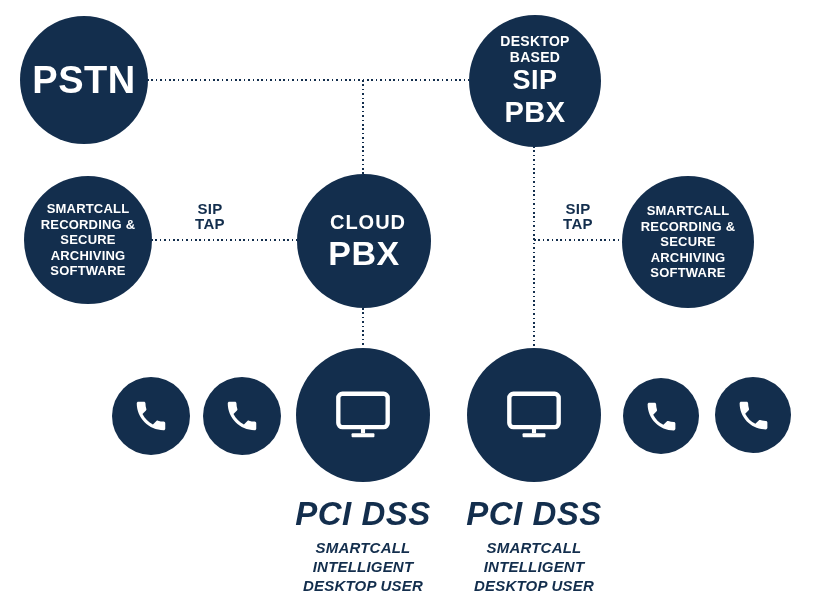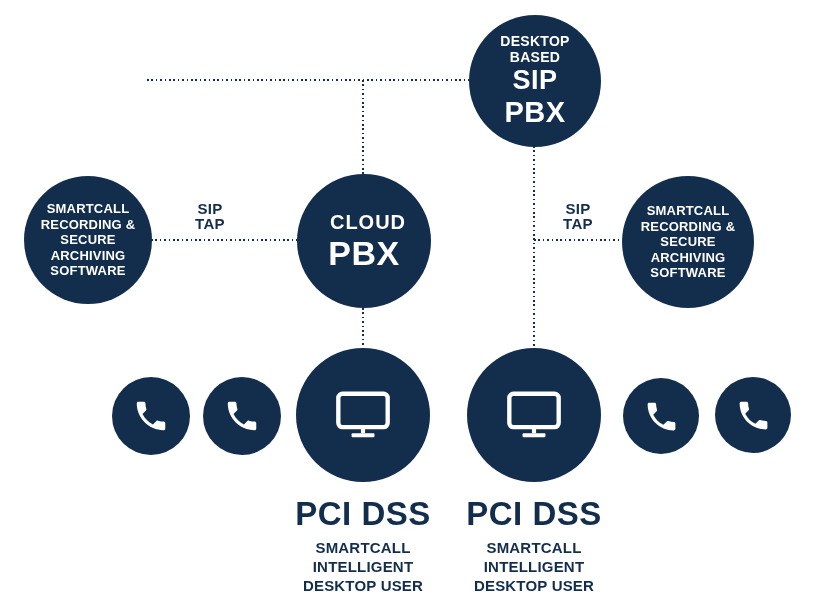--- a/index.html
+++ b/index.html
@@ -56,37 +56,41 @@
     font-size: 15px;
     line-height: 15px;
     letter-spacing: 0.3px;
   }
   .pci-group {
     position: absolute;
     width: 200px;
     text-align: center;
     color: var(--navy);
     font-weight: bold;
+    font-style: italic;
   }
   .pci-title { font-size: 33px; line-height: 36px; letter-spacing: 0.5px; }
   .pci-sub { font-size: 15px; line-height: 19px; letter-spacing: 0.2px; margin-top: 6px; }
   .icon-wrap { display: flex; align-items: center; justify-content: center; }
 </style>
 </head>
 <body>
 
 <div class="stage">
 
   <div class="h-dot" style="left:147px; top:79px; width:322px;"></div>
   <div class="v-dot" style="left:362px; top:80px; height:94px;"></div>
   <div class="v-dot" style="left:533px; top:146px; height:202px;"></div>
   <div class="h-dot" style="left:151px; top:239px; width:146px;"></div>
   <div class="h-dot" style="left:534px; top:239px; width:88px;"></div>
   <div class="v-dot" style="left:362px; top:308px; height:41px;"></div>
 
+  <div class="circle" style="left:20px; top:16px; width:128px; height:128px;">
+    <span class="pstn-label">PSTN</span>
+  </div>
 
   <div class="circle premise" style="left:469px; top:15px; width:132px; height:132px;">
     <span class="sm">DESKTOP</span>
     <span class="sm">BASED</span>
     <span class="md">SIP</span>
     <span class="lg">PBX</span>
   </div>
 
   <div class="circle smartcall" style="left:24px; top:176px; width:128px; height:128px;">
     <span class="ln">SMARTCALL</span>

